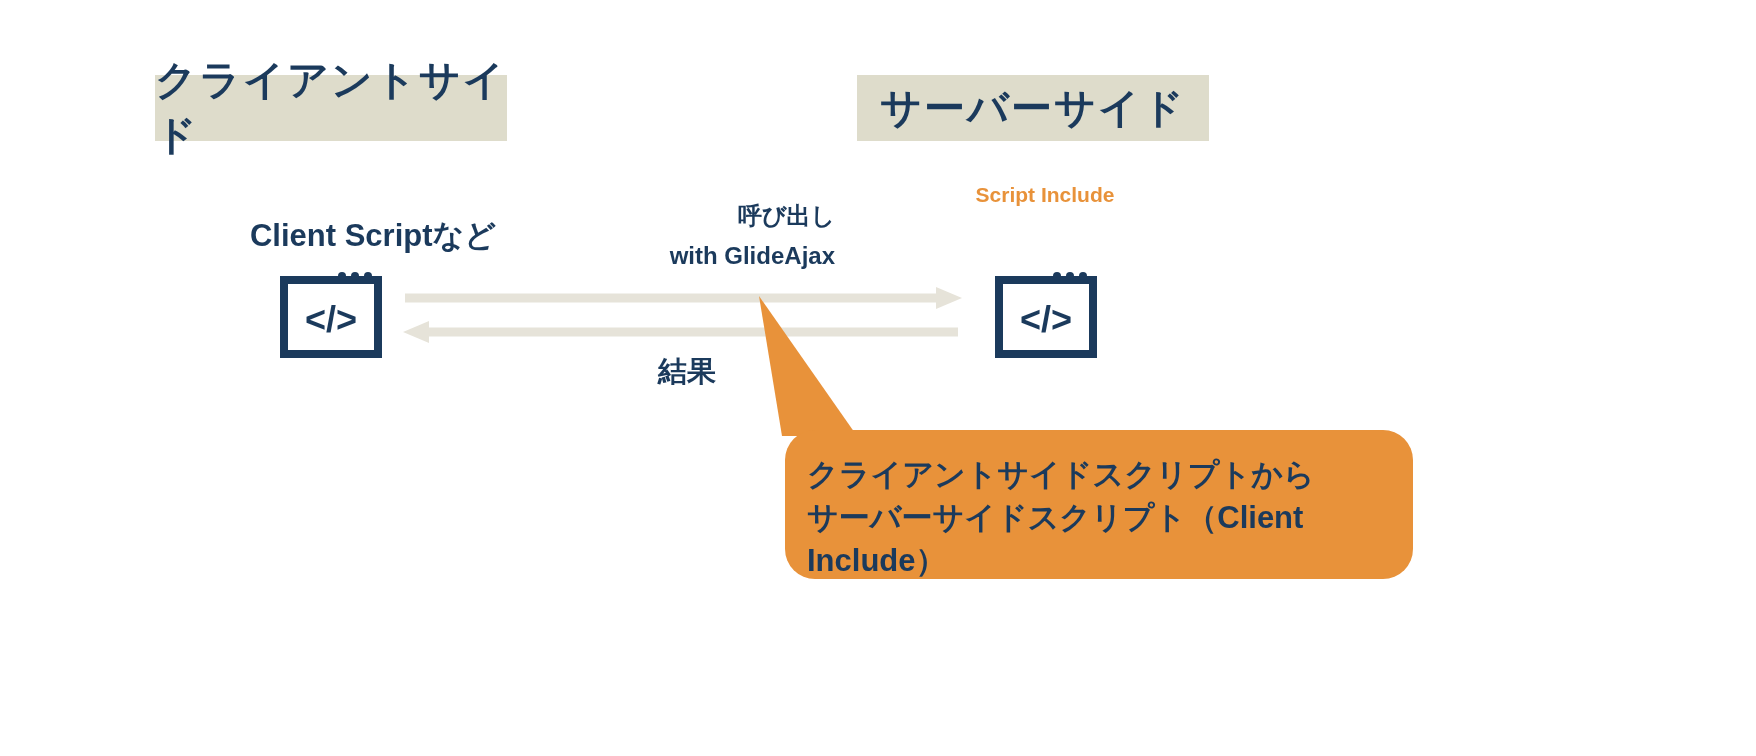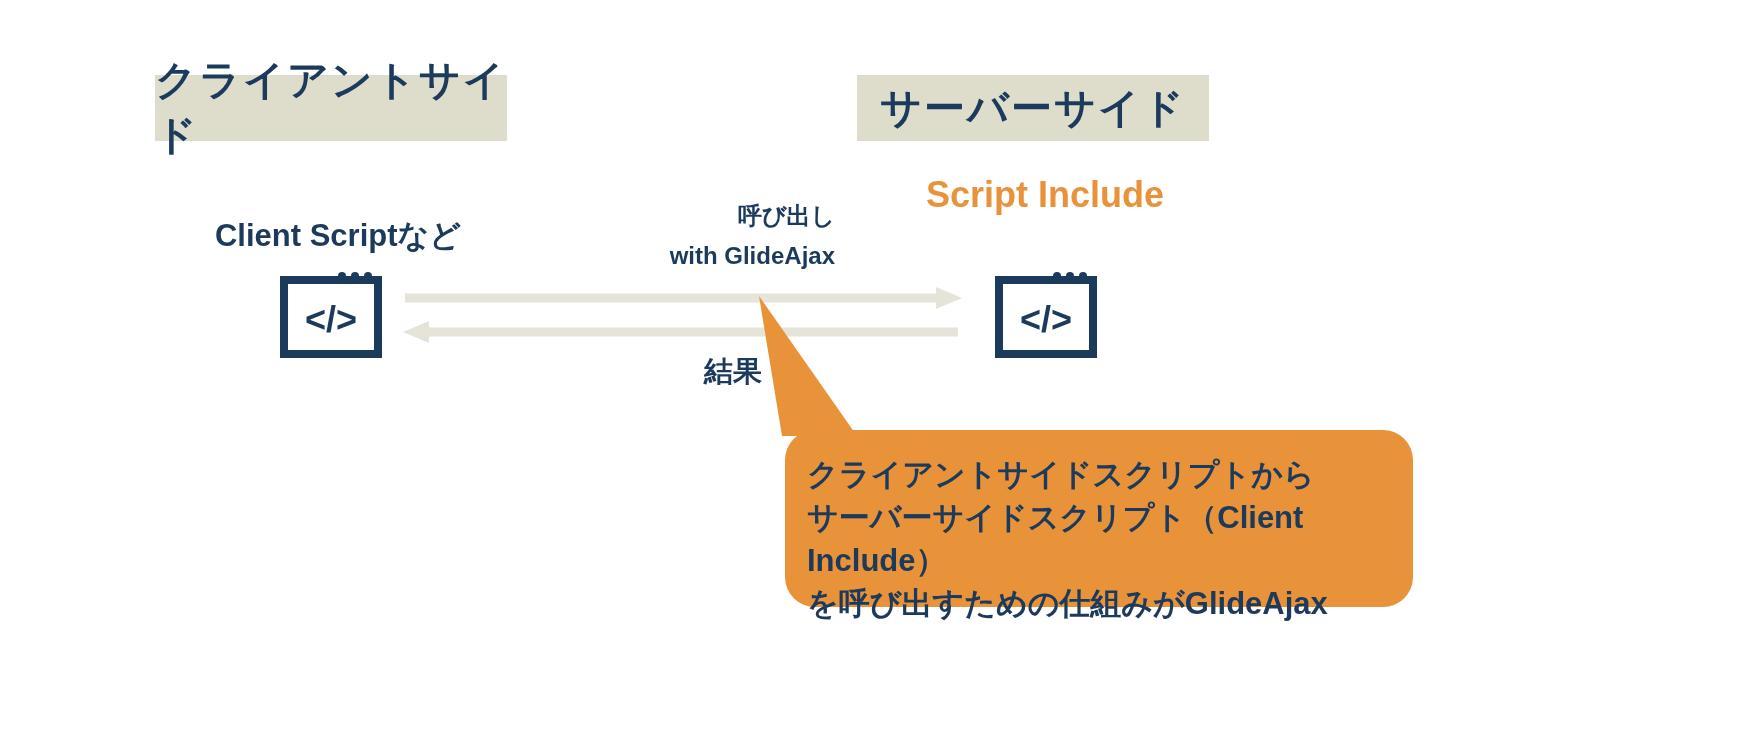--- a/index.html
+++ b/index.html
@@ -26,56 +26,56 @@
     display: flex;
     align-items: center;
     justify-content: center;
     letter-spacing: 2px;
   }
   .header-left  { left: 155px; width: 352px; }
   .header-right { left: 857px; width: 352px; }
 
   .client-label {
     position: absolute;
-    left: 188px;
+    left: 196px;
     top: 215px;
     width: 300px;
-    text-align: center;
+    text-align: right;
     color: #1b3a5c;
     font-weight: bold;
     font-size: 31px;
   }
   .server-label {
     position: absolute;
     left: 880px;
     top: 176px;
     width: 330px;
     text-align: center;
     color: #e8923a;
     font-weight: bold;
-    font-size: 36px;
+    font-size: 21px;
     line-height: 37px;
   }
   .call-label {
     position: absolute;
     left: 535px;
     top: 196px;
     width: 300px;
     text-align: right;
     color: #1b3a5c;
     font-weight: bold;
     font-size: 24px;
     line-height: 40px;
   }
   .result-label {
     position: absolute;
     left: 612px;
     top: 352px;
     width: 150px;
-    text-align: right;
+    text-align: center;
     color: #1b3a5c;
     font-weight: bold;
     font-size: 29px;
   }
   .code-icon {
     position: absolute;
     top: 272px;
     width: 102px;
     height: 86px;
   }
@@ -88,21 +88,21 @@
     top: 0;
     width: 1756px;
     height: 756px;
     pointer-events: none;
   }
   .callout-bubble {
     position: absolute;
     left: 785px;
     top: 430px;
     width: 628px;
-    height: 177px;
+    height: 149px;
     background: #e8923a;
     border-radius: 30px;
     color: #1b3a5c;
     font-weight: bold;
     font-size: 31px;
     line-height: 43px;
     box-sizing: border-box;
     padding: 23px 20px 0 22px;
   }
 </style>
@@ -158,16 +158,15 @@
     <rect x="4" y="8" width="94" height="74" fill="#ffffff" stroke="#1b3a5c" stroke-width="8"></rect>
     <circle cx="62" cy="4" r="4" fill="#1b3a5c"></circle>
     <circle cx="75" cy="4" r="4" fill="#1b3a5c"></circle>
     <circle cx="88" cy="4" r="4" fill="#1b3a5c"></circle>
     <text x="51" y="60" text-anchor="middle" fill="#1b3a5c" font-size="36" font-weight="bold" font-family="Liberation Sans, DejaVu Sans, sans-serif">&lt;/&gt;</text>
   </svg>
 
   <div class="callout-bubble">
     <div>クライアントサイドスクリプトから</div>
     <div>サーバーサイドスクリプト（Client Include）</div>
-    <div>を呼び出すための仕組みがGlideAjax</div>
   </div>
 
 </div>
 
 </body></html>

